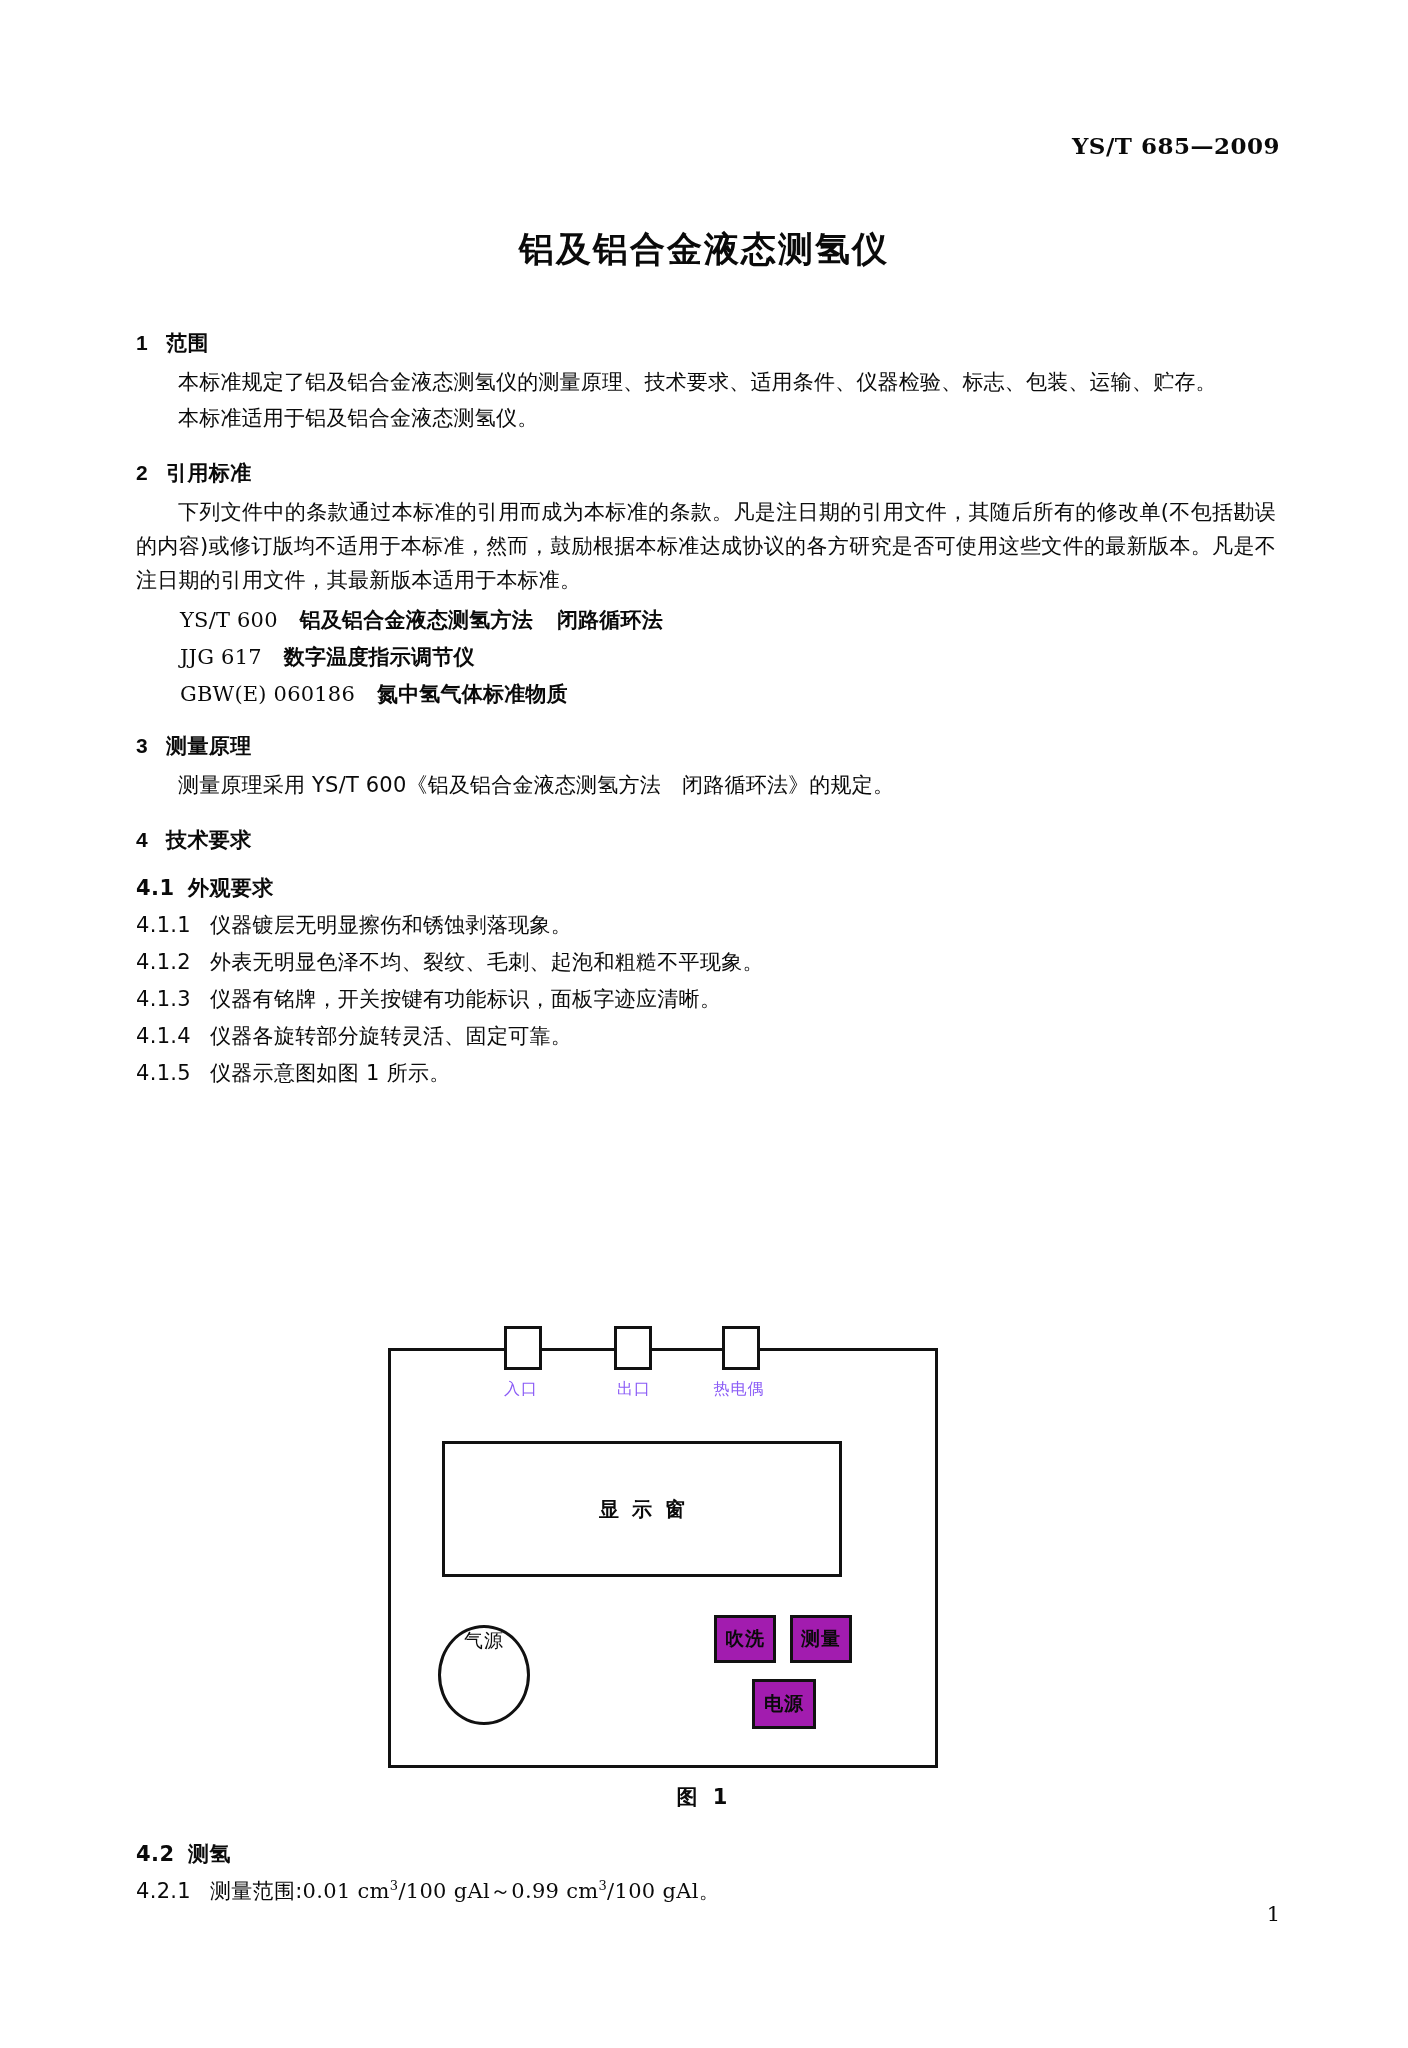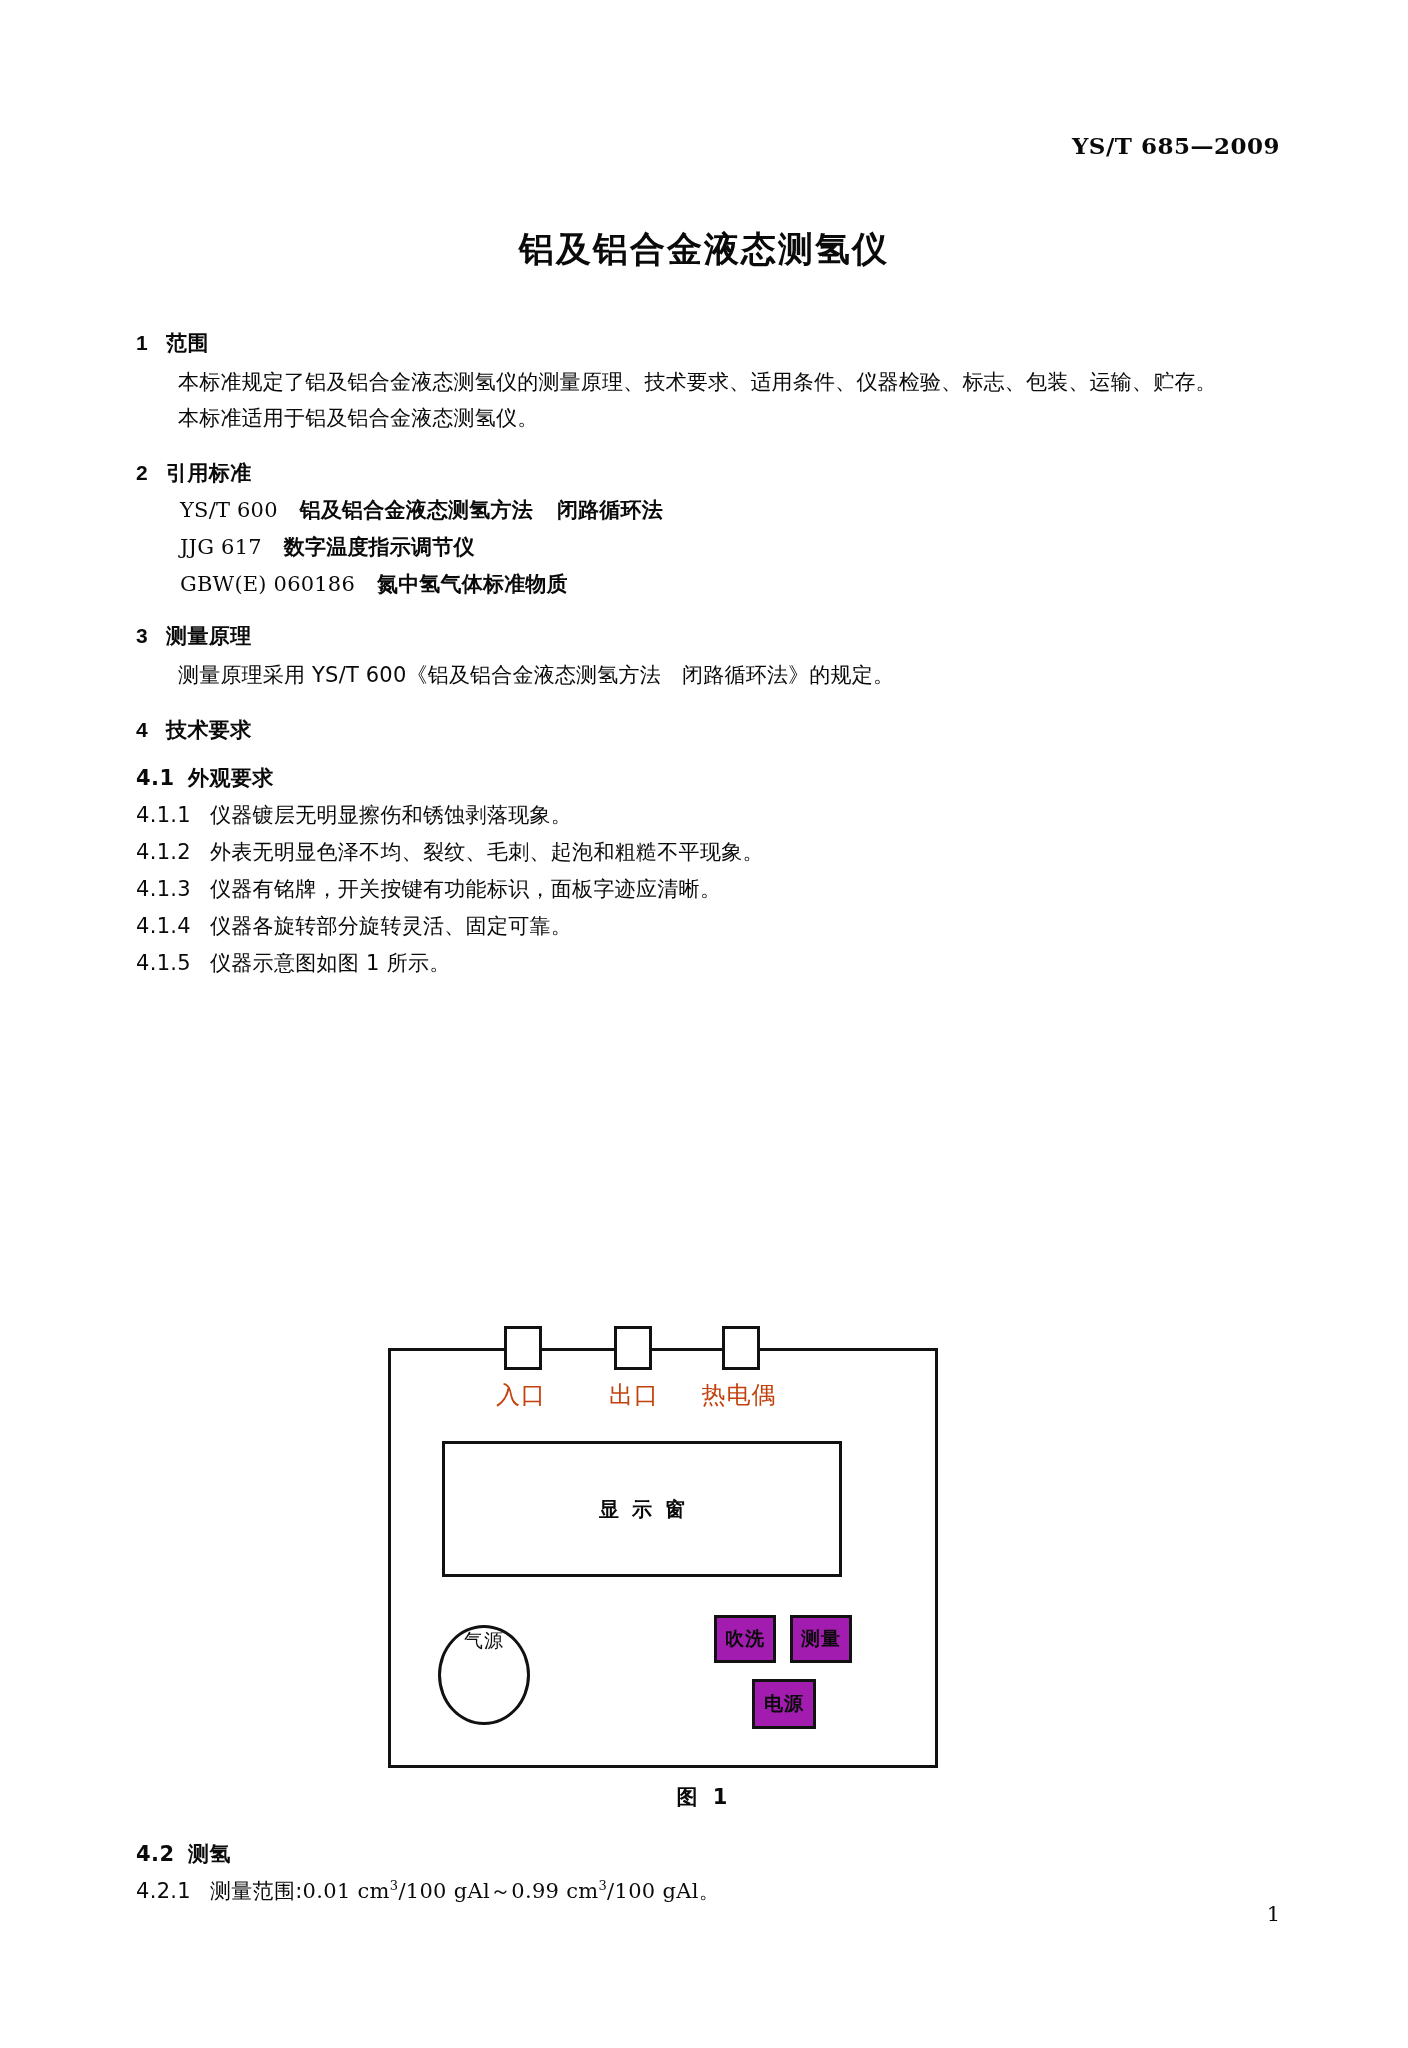--- a/index.html
+++ b/index.html
@@ -139,23 +139,23 @@
   }
   .port-1 { left: 150px; }
   .port-2 { left: 260px; }
   .port-3 { left: 368px; }
   .port-label {
     position: absolute;
     top: 44px;
     width: 110px;
     text-align: center;
     font-family: "DejaVu Sans", "Liberation Sans", sans-serif;
-    font-size: 24px;
+    font-size: 16px;
     letter-spacing: 1px;
-    color: #c2410c;
+    color: #8b5cf6;
   }
   .pl-1 { left: 112px; }
   .pl-2 { left: 225px; }
   .pl-3 { left: 330px; }
 
   .display-window {
     position: absolute;
     left: 88px;
     top: 106px;
     width: 400px;
@@ -257,20 +257,21 @@
 
     <div class="sec-h1">
       <span class="num">1</span><span>范围</span>
     </div>
     <p class="para">本标准规定了铝及铝合金液态测氢仪的测量原理、技术要求、适用条件、仪器检验、标志、包装、运输、贮存。</p>
     <p class="para tight">本标准适用于铝及铝合金液态测氢仪。</p>
 
     <div class="sec-h1">
       <span class="num">2</span><span>引用标准</span>
     </div>
+    <p class="para">下列文件中的条款通过本标准的引用而成为本标准的条款。凡是注日期的引用文件，其随后所有的修改单(不包括勘误的内容)或修订版均不适用于本标准，然而，鼓励根据本标准达成协议的各方研究是否可使用这些文件的最新版本。凡是不注日期的引用文件，其最新版本适用于本标准。</p>
 
     <div class="ref-line">
       <span class="code">YS/T 600</span><span class="gap"></span><span class="cn">铝及铝合金液态测氢方法</span><span class="cn2">闭路循环法</span>
     </div>
     <div class="ref-line">
       <span class="code">JJG 617</span><span class="gap"></span><span class="cn">数字温度指示调节仪</span>
     </div>
     <div class="ref-line">
       <span class="code">GBW(E) 060186</span><span class="gap"></span><span class="cn">氮中氢气体标准物质</span>
     </div>

